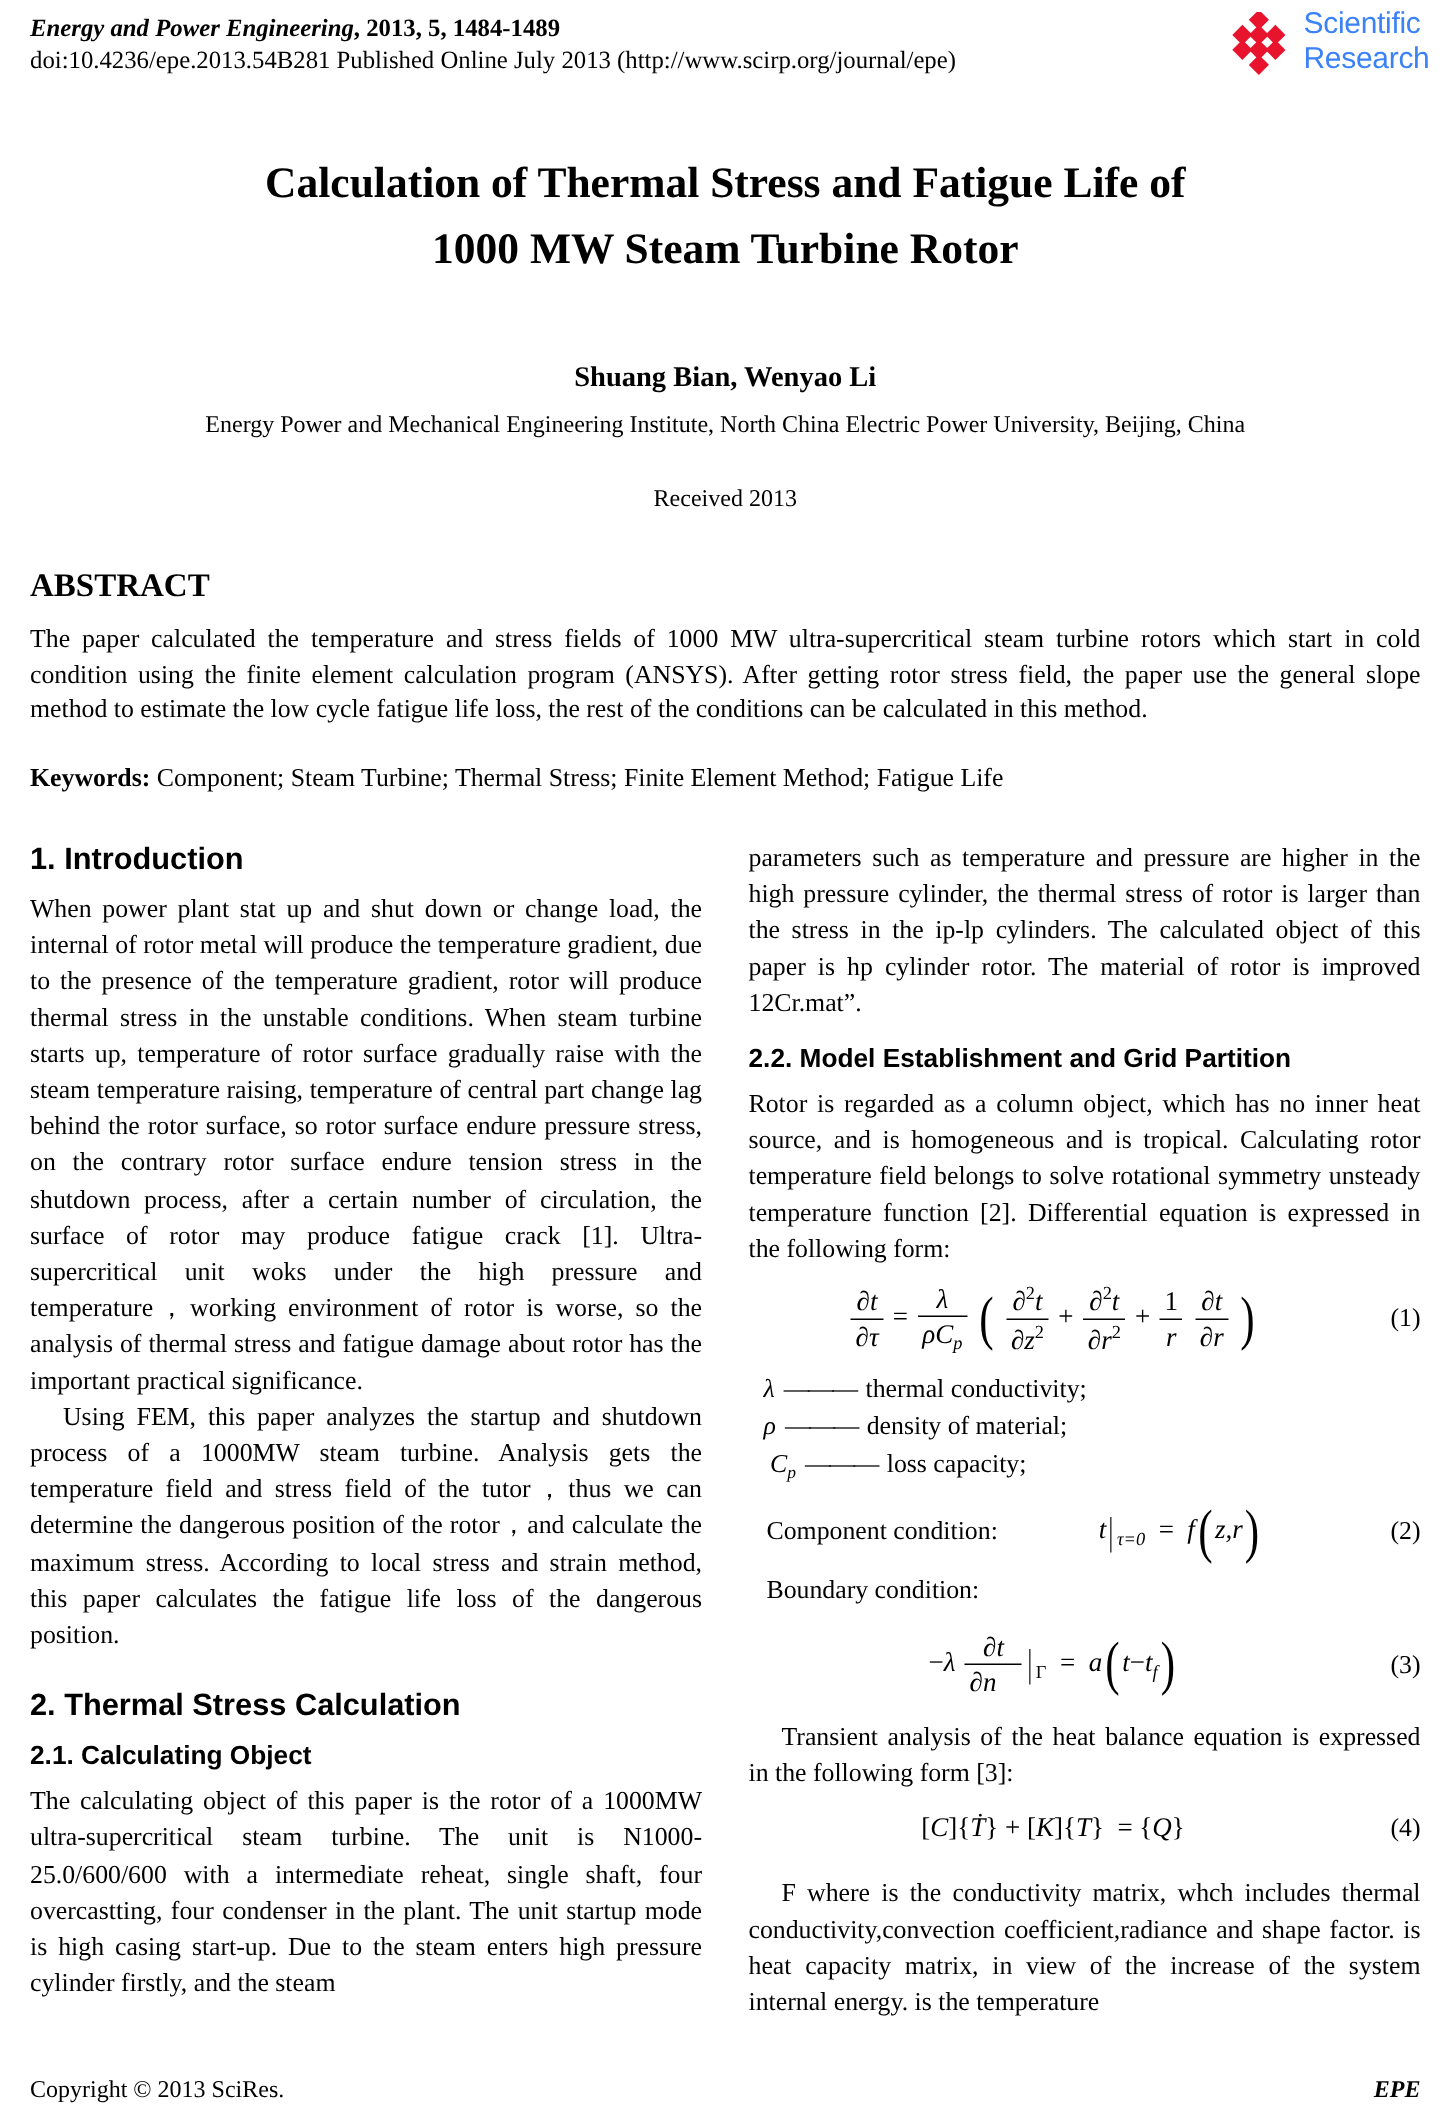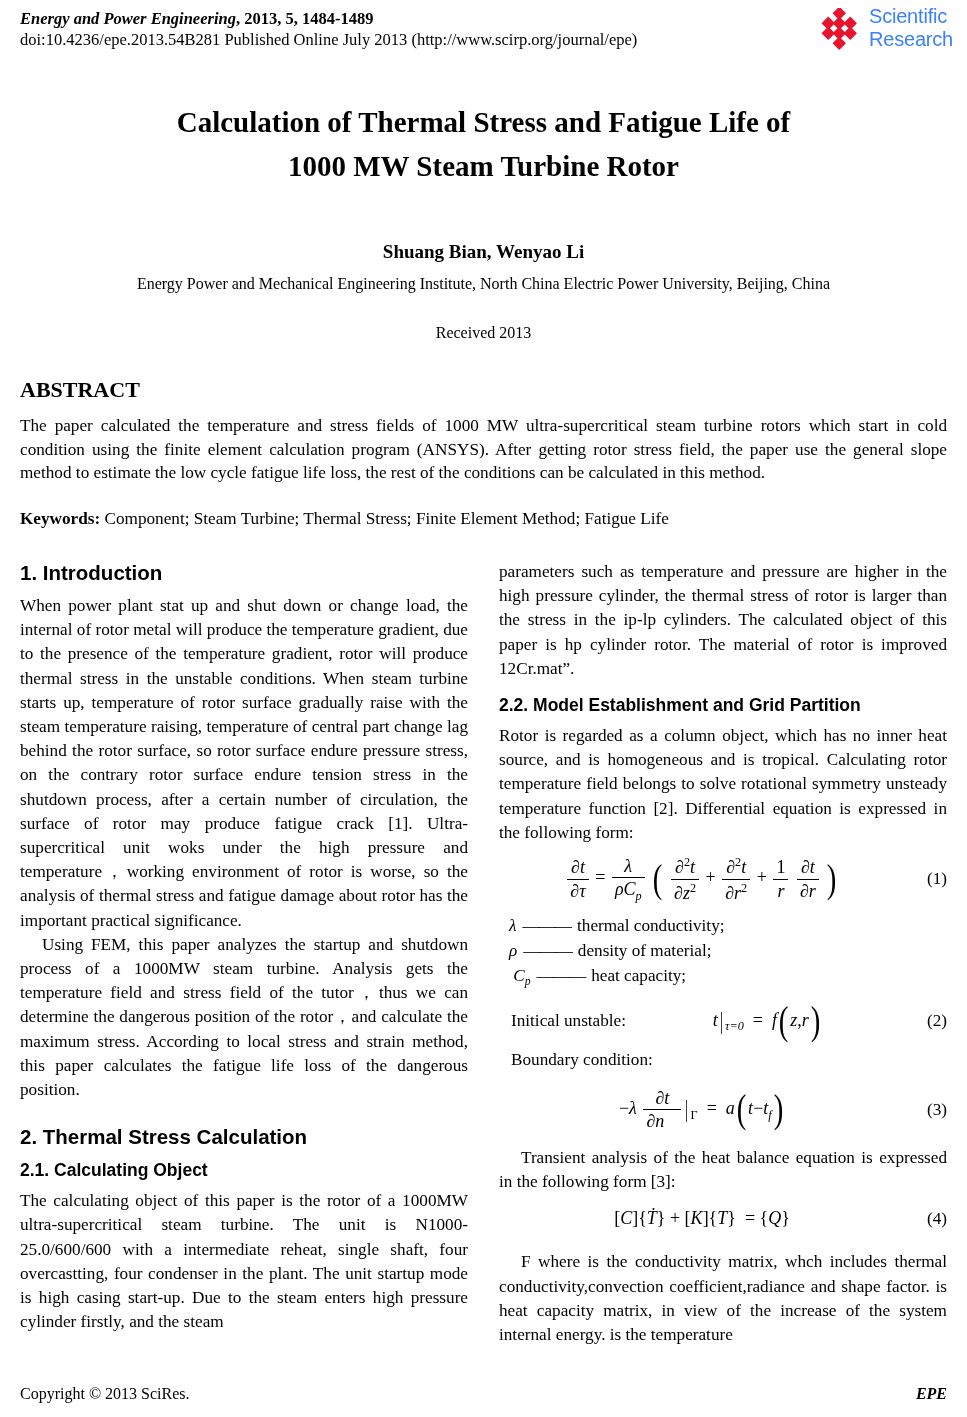--- a/index.html
+++ b/index.html
@@ -352,26 +352,26 @@
       </div>
 
       <div class="deflist">
         <div class="row">
           <span class="math">λ</span><span class="dash">———</span><span>thermal conductivity;</span>
         </div>
         <div class="row">
           <span class="math">ρ</span><span class="dash">———</span><span>density of material;</span>
         </div>
         <div class="row">
-          <span class="math">&nbsp;C<span class="sub">p</span></span><span class="dash">———</span><span>heat capacity;</span>
+          <span class="math">&nbsp;C<span class="sub">p</span></span><span class="dash">———</span><span>loss capacity;</span>
         </div>
       </div>
 
       <div class="eq-inline-line">
-        <div class="lbl">Initical  unstable:</div>
+        <div class="lbl">Component  condition:</div>
         <div class="mid">
           <span class="math">t</span><span class="vbar">|</span><span class="math sub">τ=0</span>
           <span class="mathup">&nbsp;=&nbsp;</span>
           <span class="math">f</span><span class="paren-big">(</span><span class="math">z,r</span><span class="paren-big">)</span>
         </div>
         <div class="eq-num">(2)</div>
       </div>
 
       <p class="plain-line">Boundary condition:</p>
 

